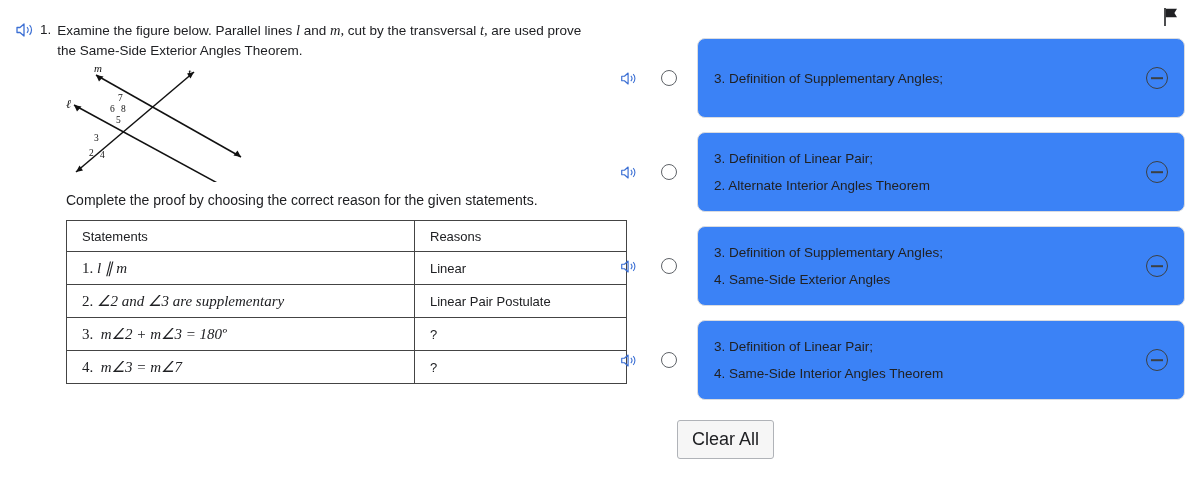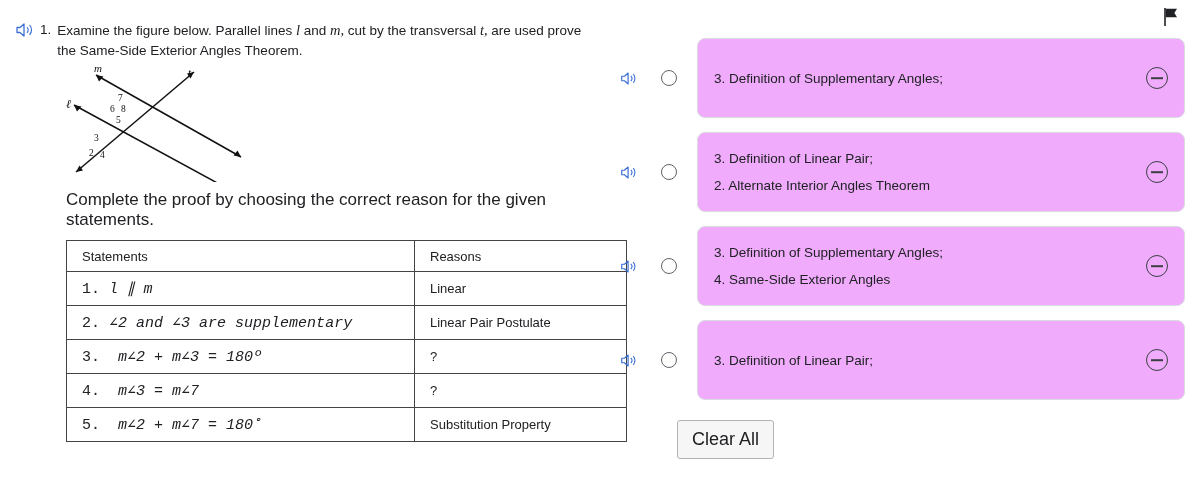--- a/index.html
+++ b/index.html
@@ -59,21 +59,21 @@
     margin-left: 52px;
     margin-top: 6px;
     width: 240px; height: 115px;
   }
   .figure-wrap svg { display: block; }
 
   
   .instruction {
     margin-left: 52px;
     margin-top: 8px;
-    font-size: 17px;
+    font-size: 14px;
     line-height: 20px;
   }
 
   
   .proof-table {
     margin-left: 52px;
     margin-top: 10px;
     border-collapse: collapse;
     width: 560px;
     table-layout: fixed;
@@ -85,21 +85,21 @@
     text-align: left;
     font-weight: normal;
     height: 31px;
     vertical-align: middle;
     overflow: hidden;
     white-space: nowrap;
   }
   .proof-table col.c1 { width: 348px; }
   .proof-table col.c2 { width: 212px; }
   .math {
-    font-family: Liberation Mono, monospace;
+    font-family: Liberation Serif, serif;
     font-style: italic;
     font-size: 15px;
     text-align: center;
   }
   .math .up { font-style: normal; }
 
   
   .right-col {
     position: absolute;
     left: 615px; top: 38px;
@@ -127,21 +127,21 @@
     background: #fff;
   }
   .opt-card {
     flex: 1;
     border: 1px solid #dadce0;
     border-radius: 8px;
     padding: 12px 16px;
     display: flex;
     align-items: center;
     min-height: 80px;
-    background: #f0abfc;
+    background: #3b82f6;
   }
   .opt-lines { flex: 1; }
   .opt-line {
     font-size: 13.5px;
     line-height: 21px;
     padding: 3px 0;
   }
   .minus-btn {
     width: 22px; height: 22px;
     min-width: 22px;
@@ -260,26 +260,20 @@
             <span class="math"><span class="up">3.</span>&nbsp;&nbsp;<span>m∠2 + m∠3 = 180º</span></span>
           </td>
           <td>?</td>
         </tr>
         <tr>
           <td>
             <span class="math"><span class="up">4.</span>&nbsp;&nbsp;<span>m∠3 = m∠7</span></span>
           </td>
           <td>?</td>
         </tr>
-        <tr>
-          <td>
-            <span class="math"><span class="up">5.</span>&nbsp;&nbsp;<span>m∠2 + m∠7 = 180˚</span></span>
-          </td>
-          <td>Substitution Property</td>
-        </tr>
       </tbody>
     </table>
   </div>
 
   <div class="right-col">
 
     <div class="option-row">
       <div class="opt-speaker">
         <svg width="20" height="15" viewBox="0 0 22 16">
           <path d="M3 5.5 h3 L10 2 v12 L6 10.5 H3 Z" fill="none" stroke="#3b6fd4" stroke-width="1.3" stroke-linejoin="round"></path>
@@ -337,20 +331,21 @@
         <svg width="20" height="15" viewBox="0 0 22 16">
           <path d="M3 5.5 h3 L10 2 v12 L6 10.5 H3 Z" fill="none" stroke="#3b6fd4" stroke-width="1.3" stroke-linejoin="round"></path>
           <path d="M13 5.2 a4 4 0 0 1 0 5.6" fill="none" stroke="#3b6fd4" stroke-width="1.2"></path>
           <path d="M15.6 3.2 a7 7 0 0 1 0 9.6" fill="none" stroke="#3b6fd4" stroke-width="1.2"></path>
         </svg>
       </div>
       <div class="radio"></div>
       <div class="opt-card">
         <div class="opt-lines">
           <div class="opt-line">3. Definition of Linear Pair;</div>
+          <div class="opt-line">4. Same-Side Interior Angles Theorem</div>
         </div>
         <div class="minus-btn"></div>
       </div>
     </div>
 
     <div class="clear-all">Clear All</div>
   </div>
 
 </div>
 

